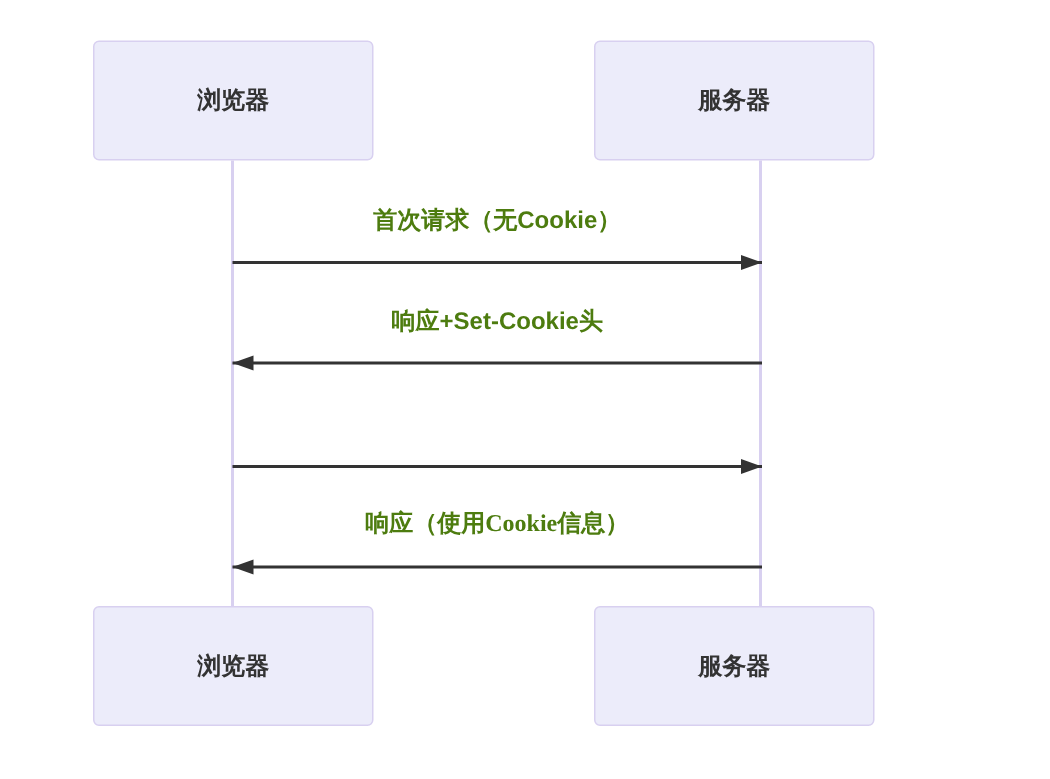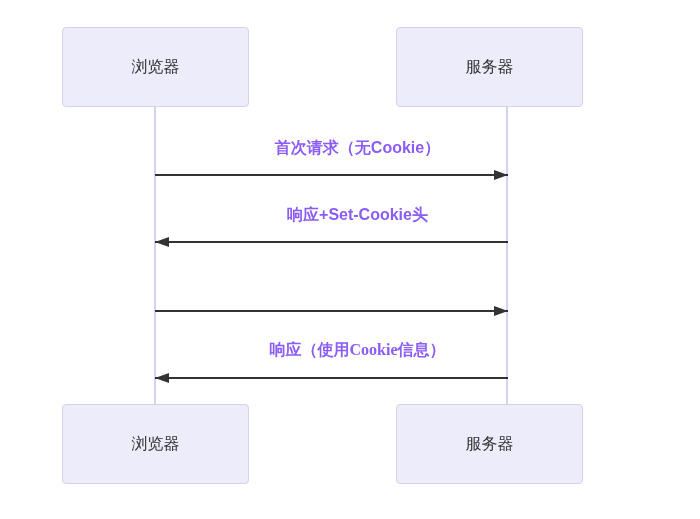--- a/index.html
+++ b/index.html
@@ -21,44 +21,44 @@
     height: 80px;
     background: #ececfa;
     border: 1px solid #d8d0f0;
     border-radius: 4px;
     box-sizing: border-box;
     display: flex;
     align-items: center;
     justify-content: center;
     font-size: 16px;
     color: #333333;
+    font-weight: bold;
   }
   .actor-left  { left: 62px; }
   .actor-right { left: 396px; }
   .actor-top    { top: 27px; }
   .actor-bottom { top: 404px; }
   .lifeline {
     position: absolute;
     top: 107px;
     width: 2px;
     height: 297px;
     background: #d8d0f0;
   }
   .lifeline-left  { left: 154px; }
   .lifeline-right { left: 506px; }
   .msg-label {
     position: absolute;
-    left: 141px;
+    left: 155px;
     width: 353px;
     text-align: center;
     font-size: 16px;
     font-weight: bold;
-    color: #8b5cf6;
+    color: #4d7c0f;
     line-height: 22px;
-    padding-left: 40px;
   }
   .msg-line {
     position: absolute;
     left: 155px;
     width: 353px;
     height: 2px;
     background: #333333;
   }
   .arrowhead {
     position: absolute;

